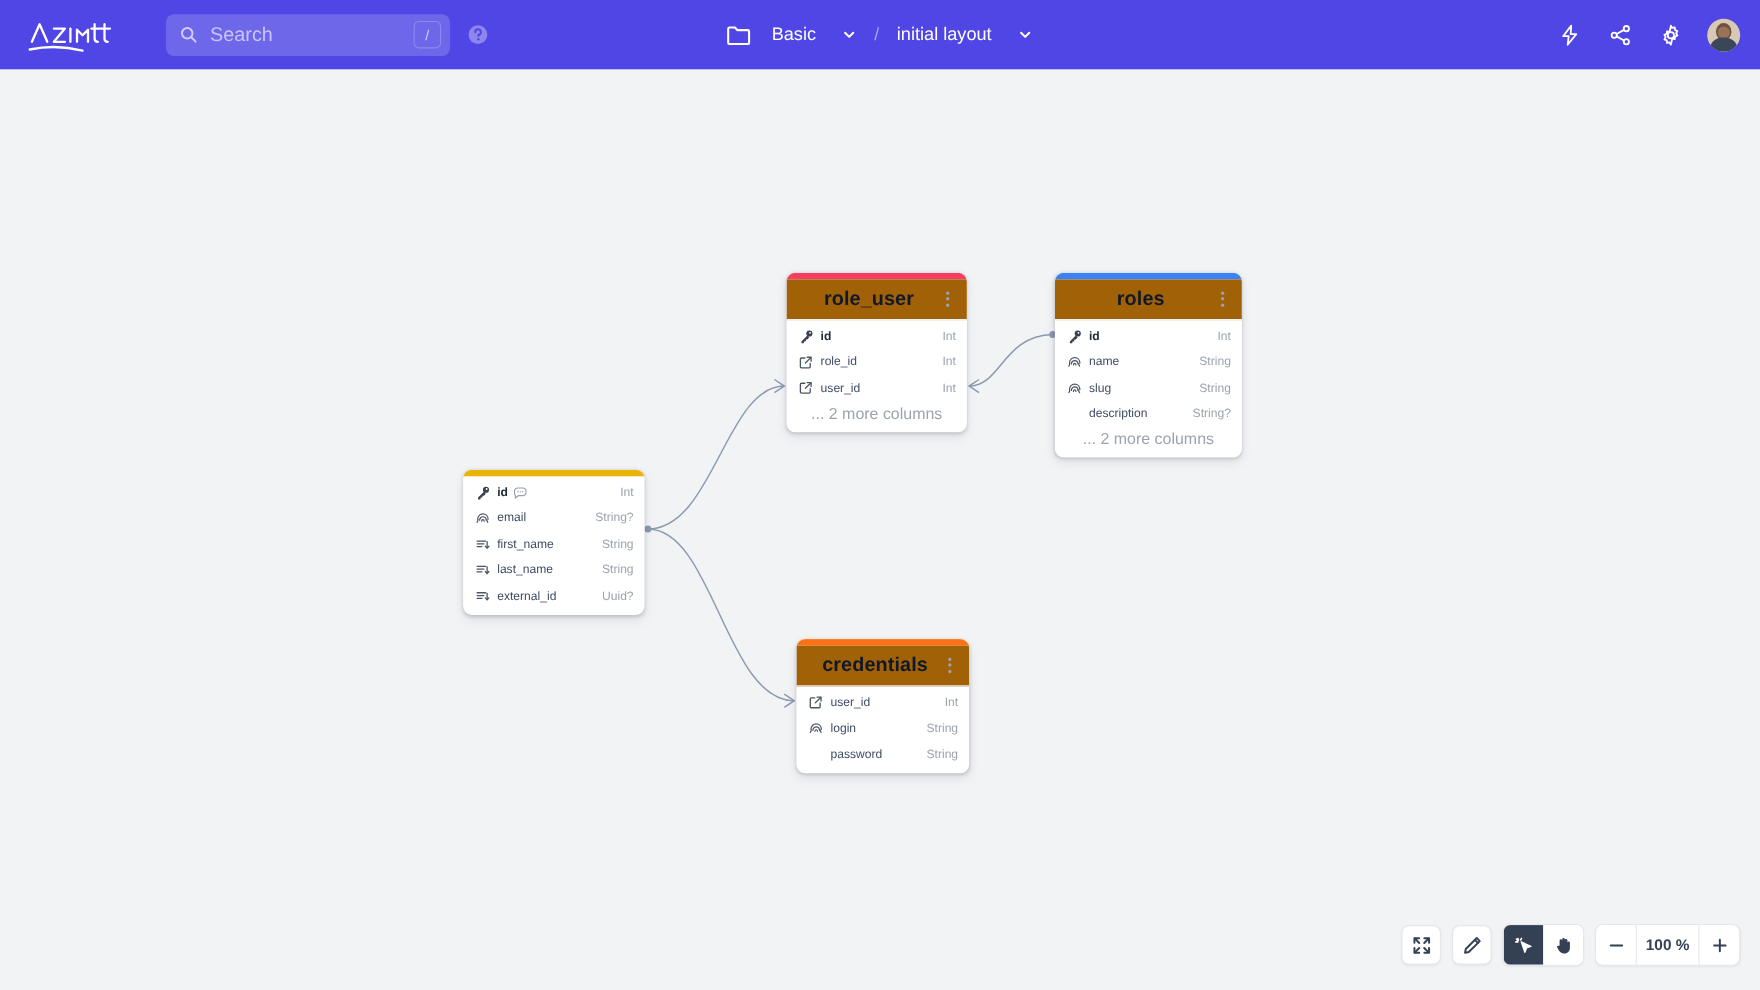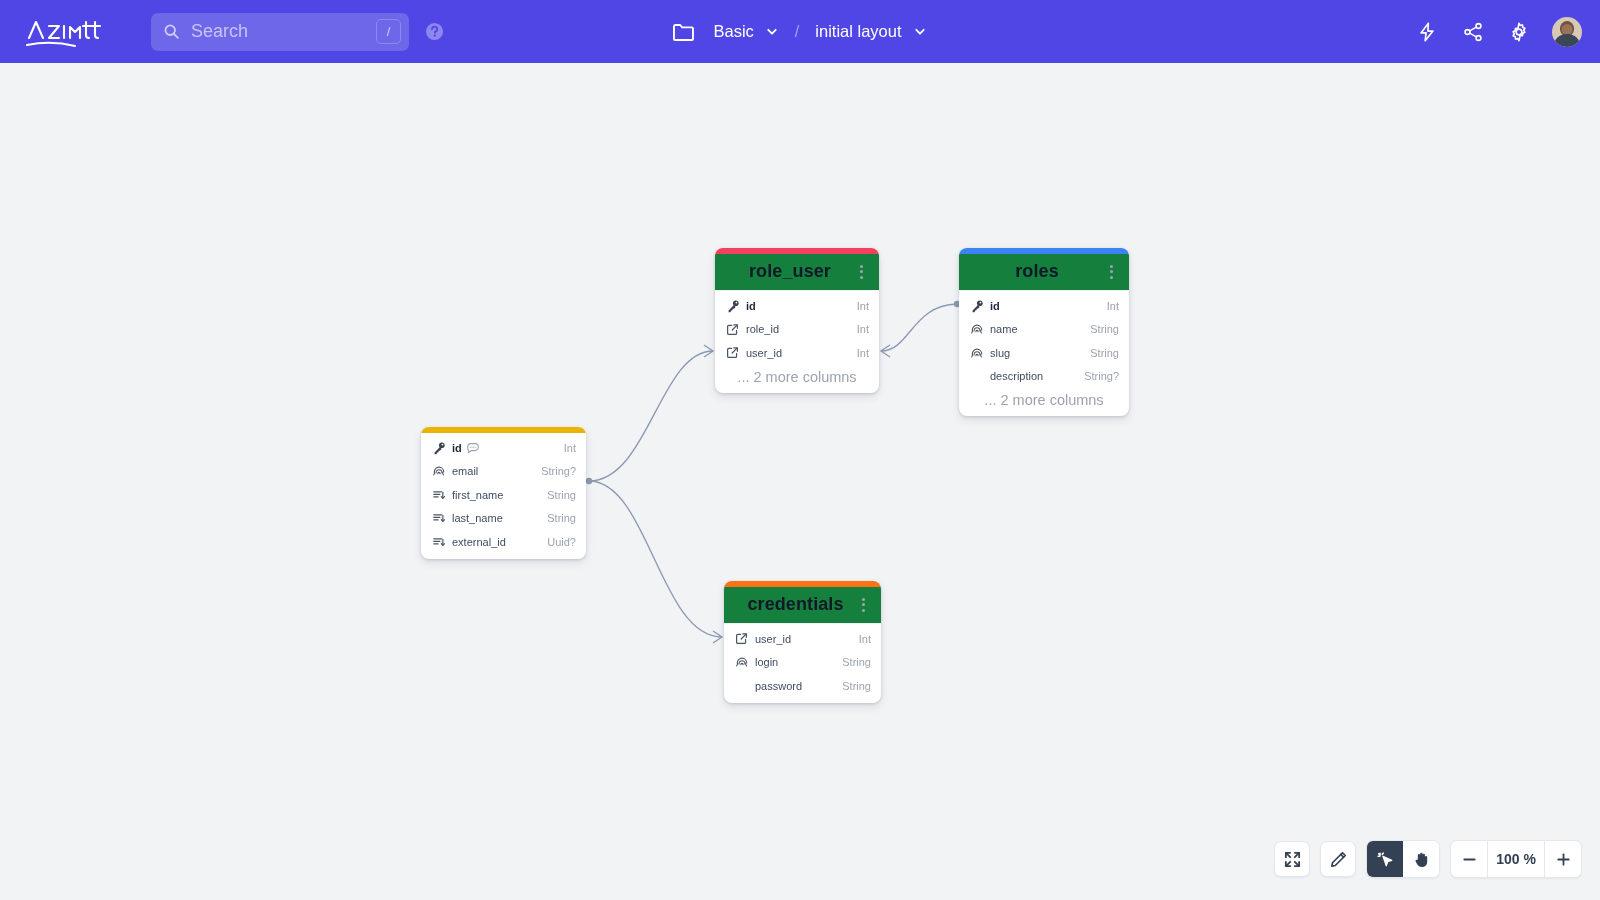--- a/index.html
+++ b/index.html
@@ -46,21 +46,21 @@
   }
   .help-icon { margin-left: 16px; display: flex; align-items: center; }
 
   .nav-center {
     position: absolute; left: 50%; transform: translateX(-50%);
     display: flex; align-items: center; gap: 12px;
     height: 63px;
   }
   .nav-center .folder-icon { display: flex; align-items: center; margin-right: 4px; }
   .nav-chip {
-    display: flex; align-items: center; gap: 12px;
+    display: flex; align-items: center; gap: 24px;
     color: #ffffff; font-size: 16.5px;
     padding: 4px 2px; border-radius: 5px;
   }
   .nav-sep { color: #a9a3f2; font-size: 16px; padding: 0 2px; }
 
   .nav-right {
     position: absolute; right: 18px; top: 0; height: 63px;
     display: flex; align-items: center; gap: 20px;
   }
   .nav-icon-btn { display: flex; align-items: center; justify-content: center; width: 26px; height: 26px; }
@@ -101,21 +101,21 @@
     border-radius: 8px;
     box-shadow: 0 1px 3px rgba(15,23,42,.16), 0 4px 10px rgba(15,23,42,.09);
     z-index: 10;
     overflow: hidden;
   }
   .table-accent { height: 6px; width: 100%; }
   .table-head {
     display: flex; align-items: center;
     padding: 7px 10px 8px 12px;
     border-bottom: 1px solid #eef0f3;
-    background: #15803d;
+    background: #a16207;
   }
   .table-title {
     flex: 1 1 auto; text-align: center;
     font-size: 18px; font-weight: 700; color: #111827;
     letter-spacing: .1px;
     display: flex; align-items: center; justify-content: center; gap: 5px;
   }
   .kebab { width: 16px; flex: 0 0 auto; display: flex; flex-direction: column; align-items: center; gap: 2.5px; }
   .kebab i { width: 3px; height: 3px; border-radius: 50%; background: #9ca3af; display: block; }
 

